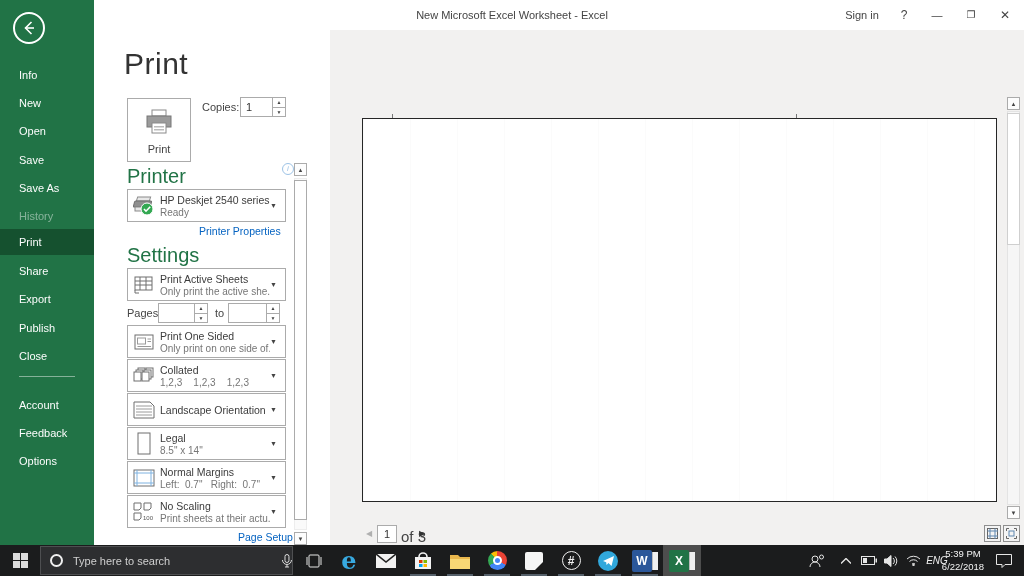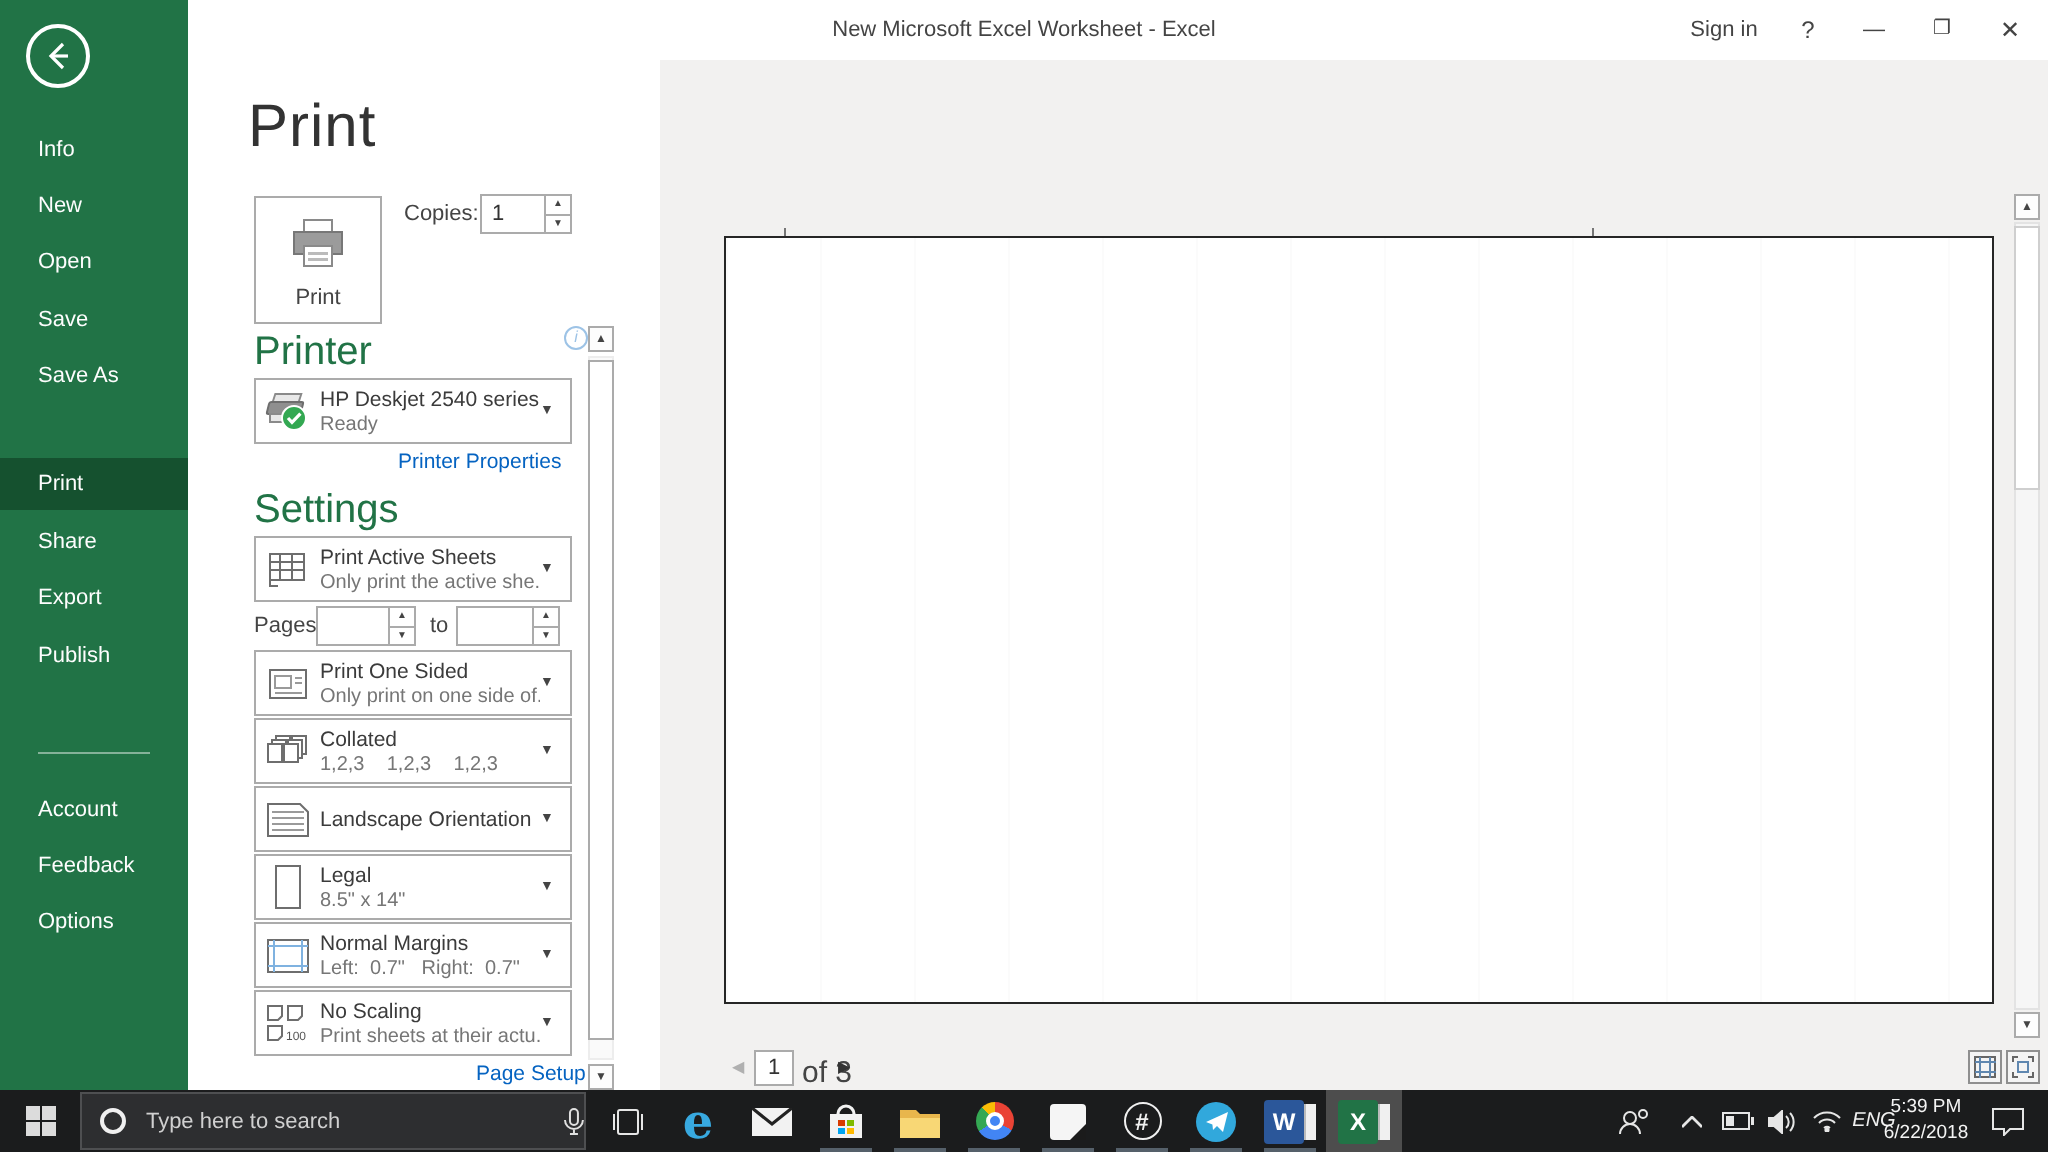--- a/index.html
+++ b/index.html
@@ -119,24 +119,26 @@
     <svg width="16" height="16" viewBox="0 0 16 16">
       <path d="M10.5 2 L4.5 8 L10.5 14" stroke="#fff" stroke-width="1.6" fill="none"></path>
       <path d="M4.5 8 L13 8" stroke="#fff" stroke-width="1.6"></path>
     </svg>
   </div>
   <div class="side-item" style="top:62px">Info</div>
   <div class="side-item" style="top:90px">New</div>
   <div class="side-item" style="top:118px">Open</div>
   <div class="side-item" style="top:175px">Save As</div>
   <div class="side-item" style="top:147px">Save</div>
+  <div class="side-item disabled" style="top:203px">History</div>
   <div class="side-item selected" style="top:229px">Print</div>
   <div class="side-item" style="top:258px">Share</div>
   <div class="side-item" style="top:286px">Export</div>
   <div class="side-item" style="top:315px">Publish</div>
+  <div class="side-item" style="top:343px">Close</div>
   <div id="side-divider" class="abs"></div>
   <div class="side-item" style="top:392px">Account</div>
   <div class="side-item" style="top:420px">Feedback</div>
   <div class="side-item" style="top:448px">Options</div>
 </div>
 
 <div id="print-title" class="abs">Print</div>
 
 <div id="print-btn" class="abs">
   <svg width="30" height="28" viewBox="0 0 30 28">

